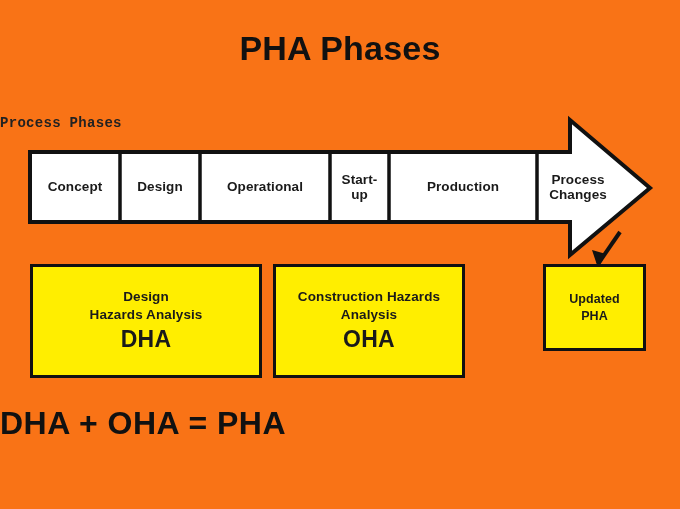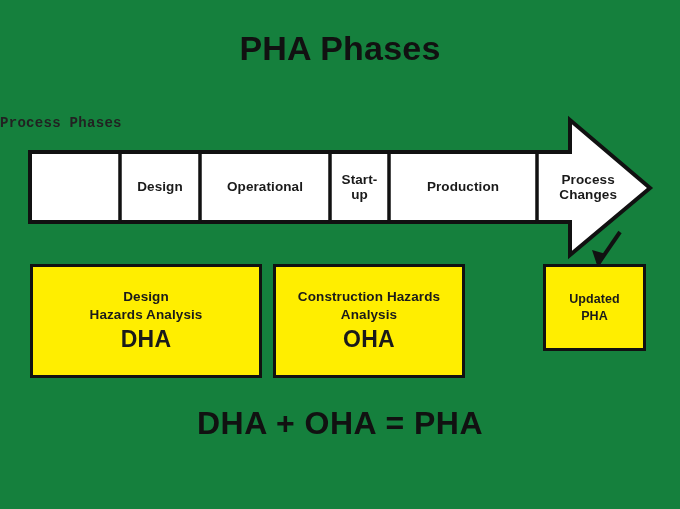--- a/index.html
+++ b/index.html
@@ -9,21 +9,21 @@
     background: #ffffff;
   }
   body {
     font-family: "Liberation Sans", sans-serif;
     -webkit-font-smoothing: antialiased;
   }
   #canvas {
     position: relative;
     width: 680px;
     height: 509px;
-    background: #15803d;
+    background: #f97316;
     overflow: hidden;
   }
 
   
   .title {
     position: absolute;
     left: 0;
     top: 30px;
     width: 680px;
     text-align: center;
@@ -104,21 +104,21 @@
     font-size: 12.5px;
     line-height: 1.34;
   }
 
   
   .equation {
     position: absolute;
     left: 0;
     top: 405px;
     width: 680px;
-    text-align: center;
+    text-align: left;
     font-size: 32px;
     font-weight: bold;
     color: #111111;
     letter-spacing: 0.5px;
   }
 </style>
 </head>
 <body>
 
 <div id="canvas">
@@ -134,39 +134,42 @@
     <line x1="120" y1="152" x2="120" y2="222" stroke="#111111" stroke-width="3.5"></line>
     <line x1="200" y1="152" x2="200" y2="222" stroke="#111111" stroke-width="3.5"></line>
     <line x1="330" y1="152" x2="330" y2="222" stroke="#111111" stroke-width="3.5"></line>
     <line x1="389" y1="152" x2="389" y2="222" stroke="#111111" stroke-width="3.5"></line>
     <line x1="537" y1="152" x2="537" y2="222" stroke="#111111" stroke-width="3.5"></line>
 
     <line x1="620" y1="232" x2="598" y2="264" stroke="#111111" stroke-width="4"></line>
     <polygon points="598,268 592,250 606,254" fill="#111111"></polygon>
   </svg>
 
+  <div class="phase-cell" style="left:30px; top:152px; width:90px; height:70px;">
+    <span>Concept</span>
+  </div>
 
   <div class="phase-cell" style="left:120px; top:152px; width:80px; height:70px;">
     <span>Design</span>
   </div>
 
   <div class="phase-cell" style="left:200px; top:152px; width:130px; height:70px;">
     <span>Operational</span>
   </div>
 
   <div class="phase-cell" style="left:389px; top:152px; width:148px; height:70px;">
     <span>Production</span>
   </div>
 
   <div class="phase-cell" style="left:330px; top:152px; width:59px; height:70px;">
     <span style="white-space:pre-line;">Start-
 up</span>
   </div>
 
-  <div class="phase-cell" style="left:537px; top:152px; width:82px; height:70px;justify-content:flex-end;">
+  <div class="phase-cell" style="left:537px; top:152px; width:82px; height:70px;">
     <span style="white-space:pre-line;">Process
 Changes</span>
   </div>
 
   <div class="ybox" style="left:30px; top:264px; width:232px; height:114px;">
     <div class="line">Design</div>
     <div class="line">Hazards Analysis</div>
     <div class="acronym">DHA</div>
   </div>
 

